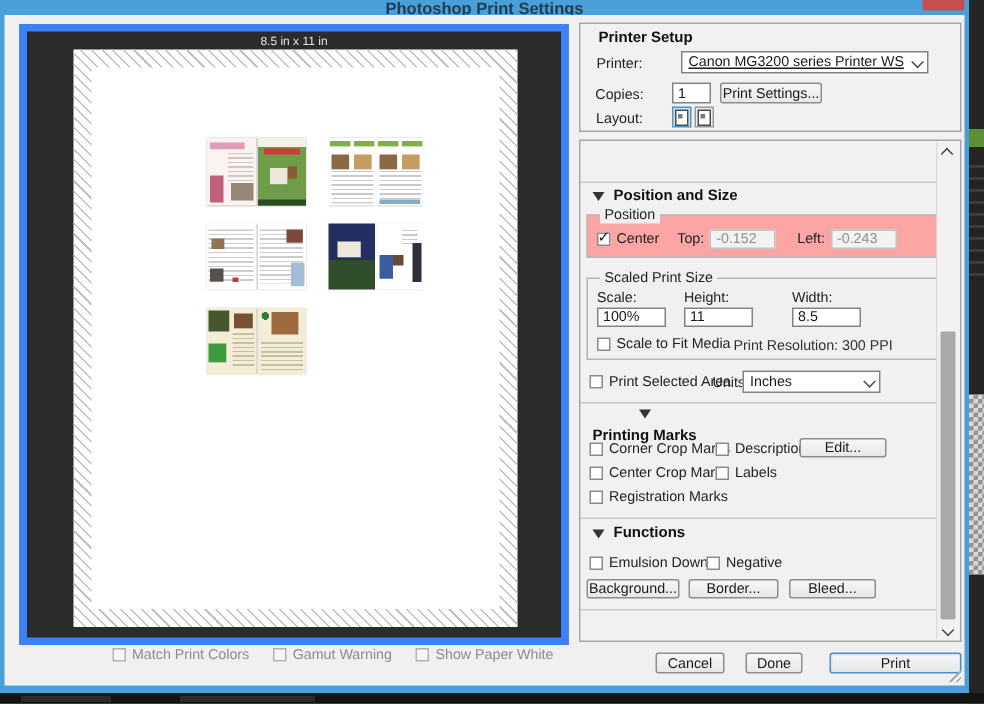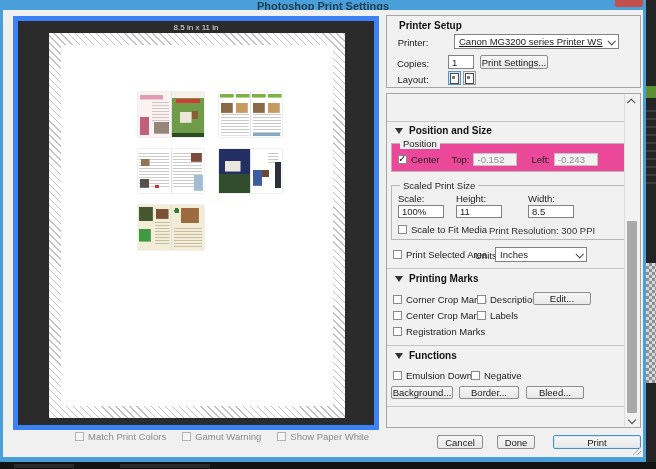--- a/index.html
+++ b/index.html
@@ -200,21 +200,21 @@
 
       <div class="panel" style="left:383px;top:83px;width:255px;height:335px;">
 
         <div class="sep" style="top:27px;"></div>
 
         <div class="sec-h abs" style="left:8px;top:31px;">
           <span class="tri-down"></span>
           <span>Position and Size</span>
         </div>
 
-        <div class="group" style="left:4px;top:49px;width:234px;height:29px;background:#ec4899;">
+        <div class="group" style="left:4px;top:49px;width:234px;height:29px;background:#fca5a5;">
           <span class="legend">Position</span>
           <div class="abs" style="left:6px;top:9px;display:flex;align-items:center;">
             <span class="cb">
               <span class="box">
                   <i class="chk">✓</i>
                 </span>
               <span>Center</span>
             </span>
             <span class="lbl" style="margin-left:12px;">Top:</span>
             <input class="txt dis" style="margin-left: 4px; width: 44px;" value="-0.152">
@@ -243,21 +243,21 @@
           <span>Print Selected Area</span>
         </span>
         <span class="lbl abs" style="left:88px;top:156px;">Units:</span>
         <div class="combo abs" style="left:108px;top:153px;width:92px;">
           <span>Inches</span>
           <span class="chev"></span>
         </div>
 
         <div class="sep" style="top:174px;"></div>
 
-        <div class="sec-h abs" style="left:8px;top:179px;">
+        <div class="sec-h abs" style="left:8px;top:179px;flex-direction:column;">
           <span class="tri-down"></span>
           <span>Printing Marks</span>
         </div>
         <span class="cb abs" style="left:6px;top:200px;">
           <span class="box"></span>
           <span>Corner Crop Marks</span>
         </span>
         <span class="cb abs" style="left:90px;top:200px;">
           <span class="box"></span>
           <span>Description</span>

